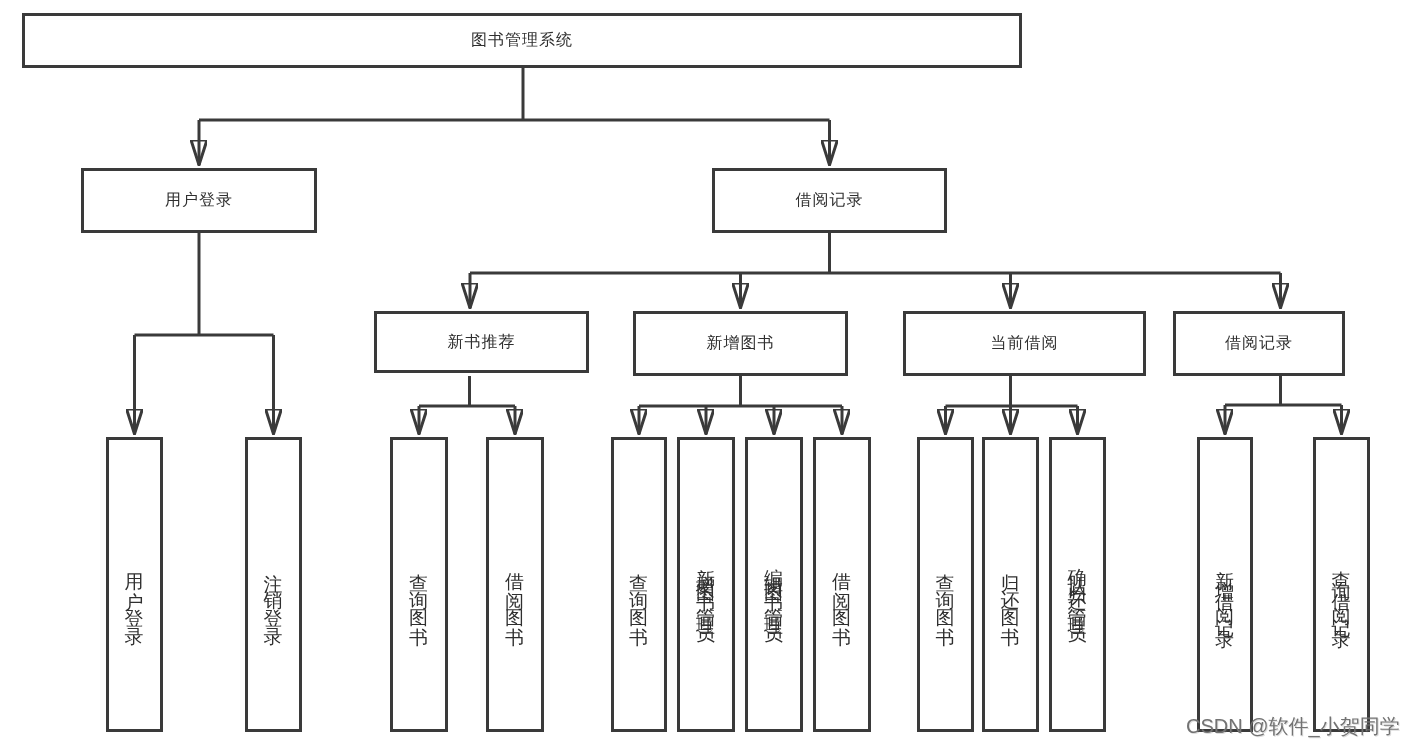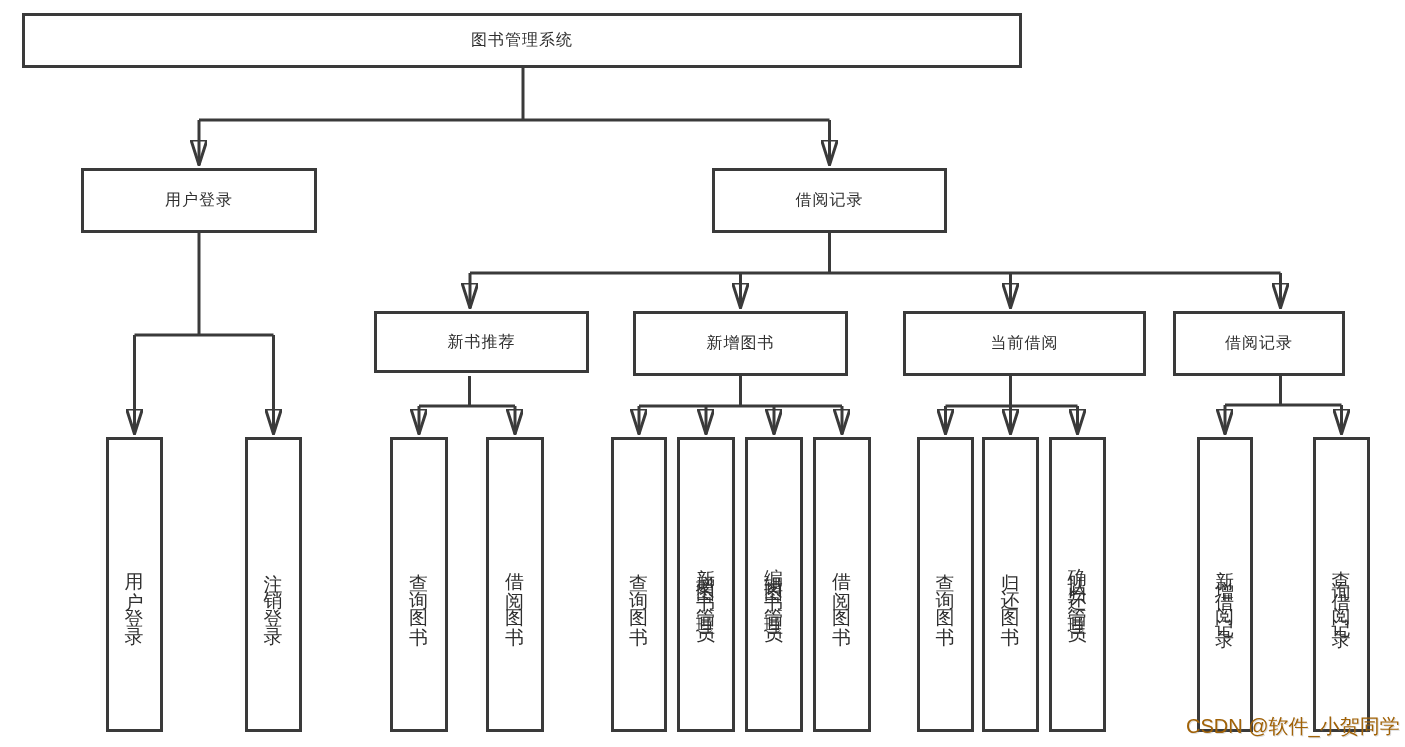--- a/index.html
+++ b/index.html
@@ -48,21 +48,21 @@
   }
   .vt-4 { letter-spacing: 18px; padding-top: 18px; }
   .vt-6 { letter-spacing: 12px; padding-top: 12px; }
   .vt-9 { letter-spacing: 8px;  padding-top: 8px;  }
   #watermark {
     position: absolute;
     left: 1186px;
     top: 713px;
     z-index: 3;
     font-size: 20px;
-    color: #a16207;
+    color: #737373;
     white-space: nowrap;
     text-shadow: 1px 1px 0 rgba(120,120,120,0.25);
   }
 </style>
 </head>
 <body>
 
 <div id="stage">
 
   <svg id="wires" viewBox="0 0 1405 747" xmlns="http://www.w3.org/2000/svg">

